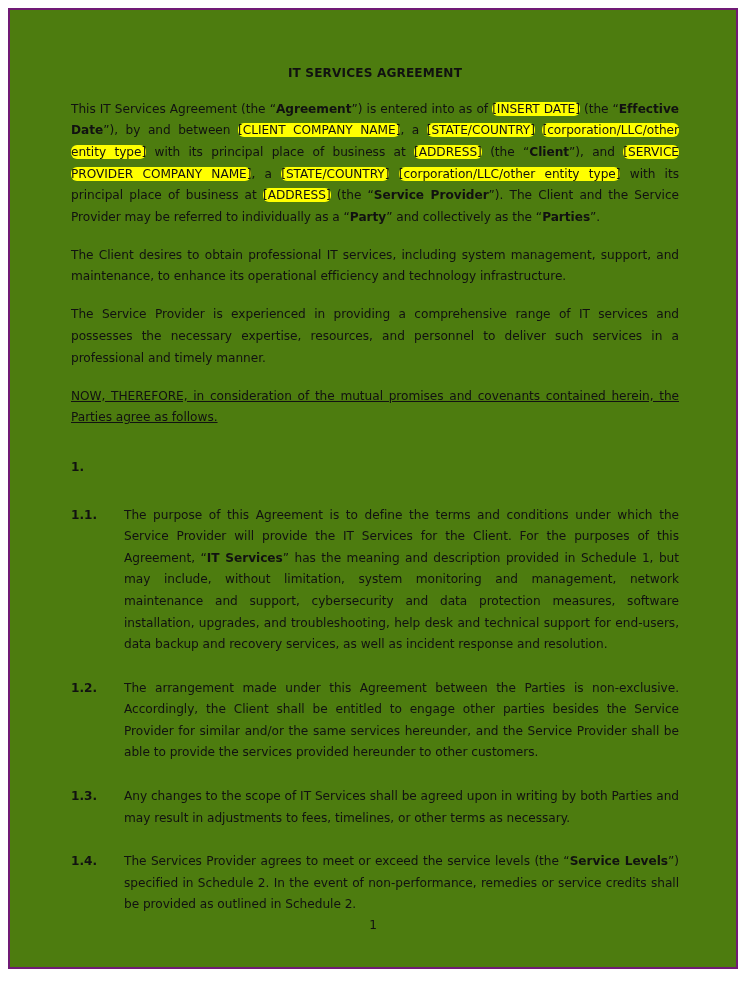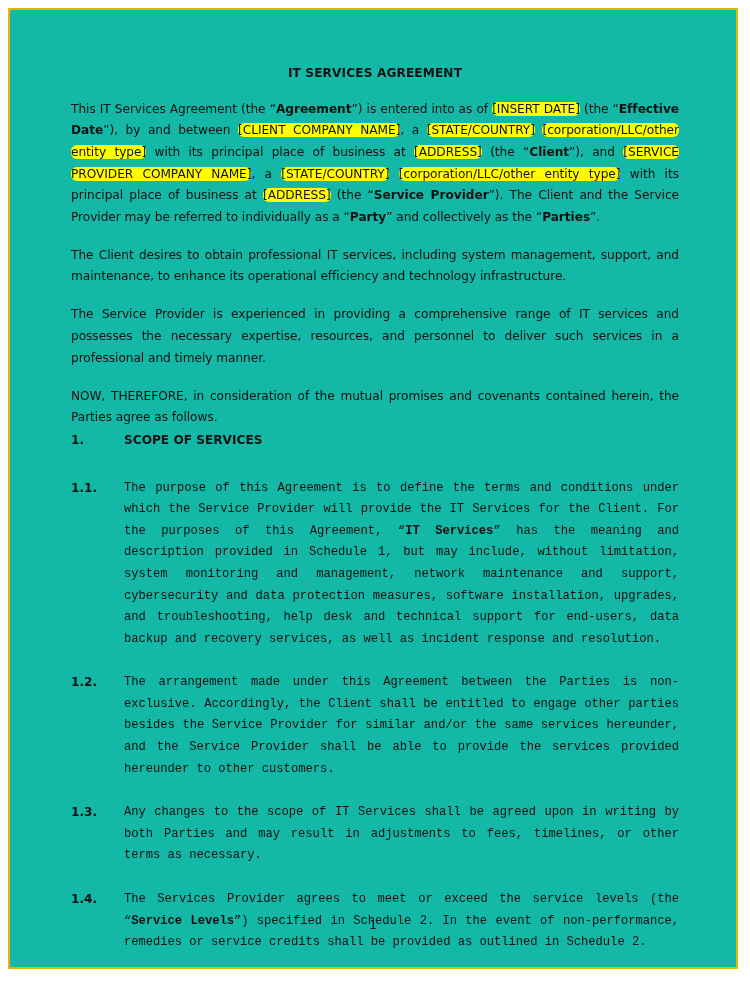--- a/index.html
+++ b/index.html
@@ -13,22 +13,22 @@
     font-family: "DejaVu Sans", "Liberation Sans", sans-serif;
     -webkit-font-smoothing: antialiased;
   }
   .page {
     position: absolute;
     left: 8px;
     top: 8px;
     width: 730px;
     height: 961px;
     box-sizing: border-box;
-    border: 2px solid #eab308;
-    background: #14b8a6;
+    border: 2px solid #701a75;
+    background: #4d7c0f;
     overflow: hidden;
   }
   .page-inner {
     position: absolute;
     left: 61px;
     top: 56px;
     width: 608px;
   }
   .doc-title {
     text-align: center;
@@ -42,21 +42,22 @@
   p.para {
     margin: 0 0 16.5px 0;
     font-size: 12.15px;
     line-height: 21.6px;
     color: #111111;
     text-align: justify;
     text-justify: inter-word;
     letter-spacing: -0.03px;
   }
   p.para.tight {
-    margin-bottom: 1px;
+    margin-bottom: 28px;
+    text-decoration: underline;
   }
   b, .b {
     font-weight: bold;
   }
   .hl {
     background-color: #ffff00;
     box-decoration-break: clone;
     border-radius: 6px;
     -webkit-box-decoration-break: clone;
   }
@@ -87,21 +88,20 @@
     font-weight: bold;
   }
   .clause .body {
     flex: 1 1 auto;
     font-size: 12.15px;
     line-height: 21.6px;
     color: #111111;
     text-align: justify;
     text-justify: inter-word;
     letter-spacing: -0.03px;
-    font-family: Liberation Mono, monospace;
   }
   .spacer-head {
     height: 9px;
   }
   .page-number {
     position: absolute;
     left: 0;
     right: 0;
     top: 908px;
     text-align: center;
@@ -121,21 +121,20 @@
 
     <p class="para">The Client desires to obtain professional IT services, including system management, support, and maintenance, to enhance its operational efficiency and technology infrastructure.</p>
 
     <p class="para">The Service Provider is experienced in providing a comprehensive range of IT services and possesses the necessary expertise, resources, and personnel to deliver such services in a professional and timely manner.</p>
 
 
     <p class="para tight">NOW, THEREFORE, in consideration of the mutual promises and covenants contained herein, the Parties agree as follows.</p>
 
     <div class="clause-head">
       <span class="num">1.</span>
-      <span>SCOPE OF SERVICES</span>
     </div>
 
     <div class="spacer-head"></div>
 
     <div class="clause">
       <span class="num">1.1.</span>
       <span class="body"><span>The purpose of this Agreement is to define the terms and conditions under which the Service Provider will provide the IT Services for the Client. For the purposes of this Agreement, “</span><b>IT Services</b><span>” has the meaning and description provided in Schedule 1, but may include, without limitation, system monitoring and management, network maintenance and support, cybersecurity and data protection measures, software installation, upgrades, and troubleshooting, help desk and technical support for end-users, data backup and recovery services, as well as incident response and resolution.</span></span>
     </div>
 
     <div class="clause">

